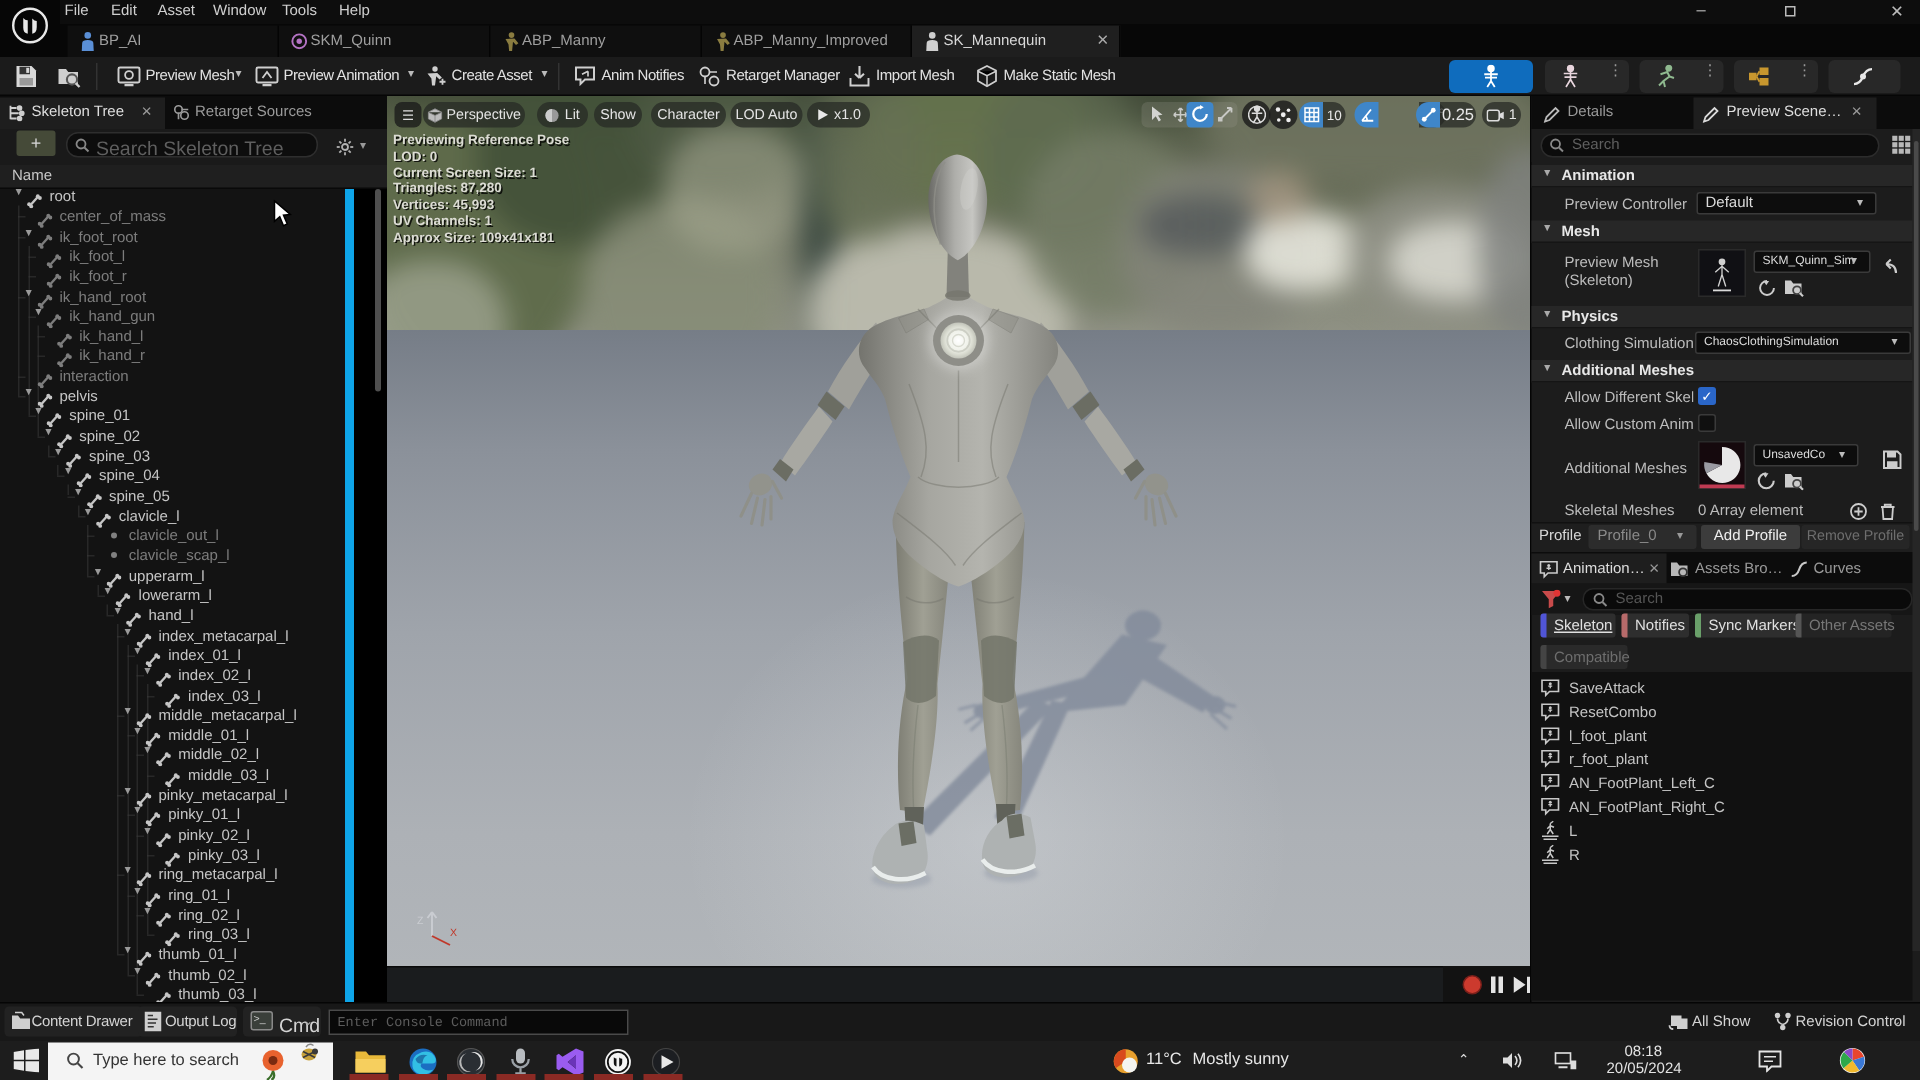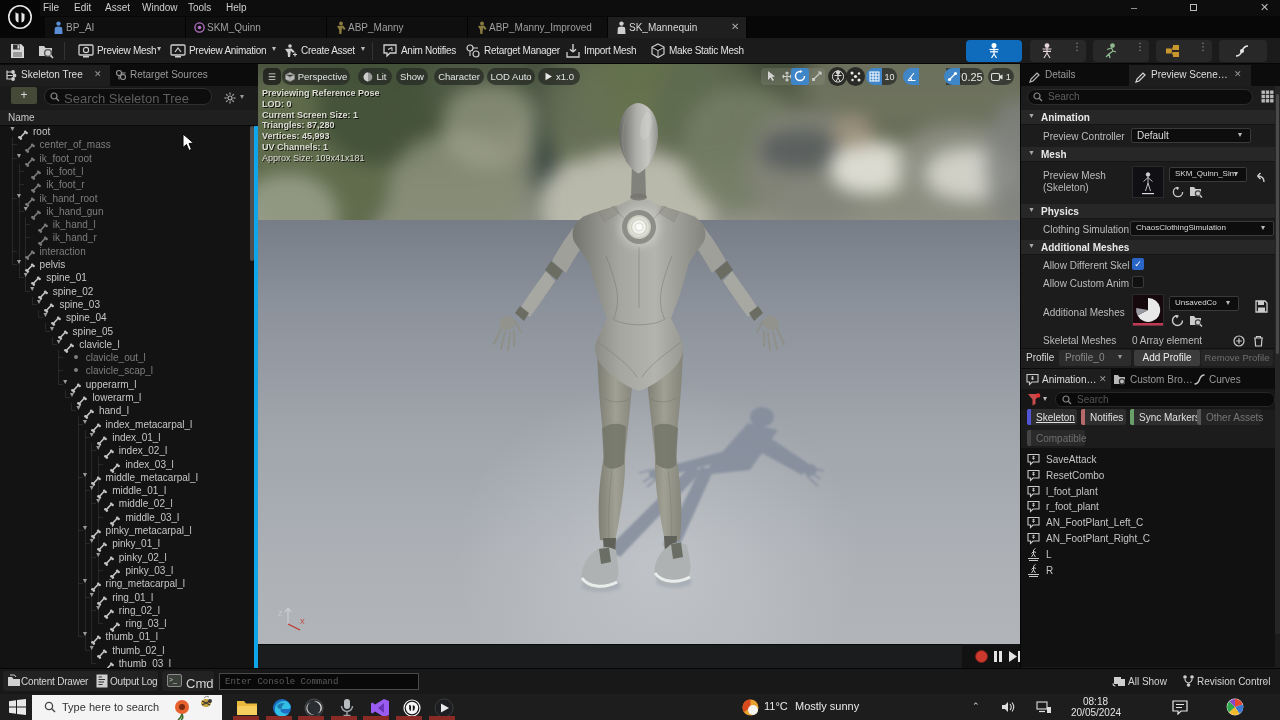--- a/index.html
+++ b/index.html
@@ -291,21 +291,21 @@
 <path d="M630 108 C622 120 620 143 627 163" stroke="#8e8e88" stroke-width="1" fill="none" opacity="0.8"></path>
 <ellipse cx="646" cy="126" rx="5.5" ry="14" fill="#d8d8d2" opacity="0.32" transform="rotate(10 646 126)"></ellipse>
 
 </svg>
 <div class="txt" style="left:4px;top:24.0px;font-size:9px;font-weight:bold;color:#dcdcd4;text-shadow:1px 1px 0 rgba(0,0,0,.8);">Previewing Reference Pose</div>
 <div class="txt" style="left:4px;top:34.8px;font-size:9px;font-weight:bold;color:#dcdcd4;text-shadow:1px 1px 0 rgba(0,0,0,.8);">LOD: 0</div>
 <div class="txt" style="left:4px;top:45.6px;font-size:9px;font-weight:bold;color:#dcdcd4;text-shadow:1px 1px 0 rgba(0,0,0,.8);">Current Screen Size: 1</div>
 <div class="txt" style="left:4px;top:56.400000000000006px;font-size:9px;font-weight:bold;color:#dcdcd4;text-shadow:1px 1px 0 rgba(0,0,0,.8);">Triangles: 87,280</div>
 <div class="txt" style="left:4px;top:67.2px;font-size:9px;font-weight:bold;color:#dcdcd4;text-shadow:1px 1px 0 rgba(0,0,0,.8);">Vertices: 45,993</div>
 <div class="txt" style="left:4px;top:78.0px;font-size:9px;font-weight:bold;color:#dcdcd4;text-shadow:1px 1px 0 rgba(0,0,0,.8);">UV Channels: 1</div>
-<div class="txt" style="left:4px;top:88.80000000000001px;font-size:9px;font-weight:normal;color:#dcdcd4;text-shadow:1px 1px 0 rgba(0,0,0,.8);">Approx Size: 109x41x181</div>
+<div class="txt" style="left:4px;top:88.80000000000001px;font-size:9px;font-weight:bold;color:#dcdcd4;text-shadow:1px 1px 0 rgba(0,0,0,.8);">Approx Size: 109x41x181</div>
 <div class="ab" style="left:5px;top:4px;width:18px;height:17px;background:rgba(26,26,26,.78);border-radius:5px;color:#ddd;font-size:9px;display:flex;align-items:center;justify-content:center;">☰</div>
 <div class="ab" style="left:24px;top:4px;width:68px;height:17px;background:rgba(38,40,36,.72);border-radius:9px;display:flex;align-items:center;justify-content:center;gap:3px;color:#e4e4e4;font-size:9.5px;"><svg width="10" height="10" viewBox="0 0 10 10">
         <path d="M5 0.5 L9.5 2.8 L9.5 7.2 L5 9.5 L0.5 7.2 L0.5 2.8 Z M0.5 2.8 L5 5 L9.5 2.8 M5 5 L5 9.5" fill="#bbb" stroke="#888" stroke-width="0.6"></path>
       </svg>Perspective</div>
 <div class="ab" style="left:100px;top:4px;width:34px;height:17px;background:rgba(38,40,36,.72);border-radius:9px;display:flex;align-items:center;justify-content:center;gap:3px;color:#e4e4e4;font-size:9.5px;"><svg width="10" height="10" viewBox="0 0 10 10">
         <circle cx="5" cy="5" r="4.4" fill="#999"></circle>
         <path d="M5 0.6 A4.4 4.4 0 0 0 5 9.4 Z" fill="#ccc"></path>
       </svg>Lit</div>
 <div class="ab" style="left:138px;top:4px;width:32px;height:17px;background:rgba(38,40,36,.72);border-radius:9px;display:flex;align-items:center;justify-content:center;gap:3px;color:#e4e4e4;font-size:9.5px;">Show</div>
 <div class="ab" style="left:176px;top:4px;width:50px;height:17px;background:rgba(38,40,36,.72);border-radius:9px;display:flex;align-items:center;justify-content:center;gap:3px;color:#e4e4e4;font-size:9.5px;">Character</div>
@@ -383,21 +383,21 @@
 <div class="ab" style="left:0;top:580px;width:762px;height:24px;background:#1a1c1e;border-top:1px solid #0a0a0a;"></div>
 <div class="ab" style="left:704px;top:580px;width:58px;height:24px;background:#121212;"></div>
 <div class="ab" style="left:717px;top:586px;width:13px;height:13px;border-radius:50%;border:1.5px solid #7a1f1a;background:#cc3a2e;"></div>
 <div class="ab" style="left:736px;top:587px;width:3px;height:11px;background:#e4e4e4;"></div>
 <div class="ab" style="left:741px;top:587px;width:3px;height:11px;background:#e4e4e4;"></div>
 <svg class="ab" style="left:751px;top:587px" width="12" height="11" viewBox="0 0 12 11">
       <path d="M0 0 L8 5.5 L0 11 Z" fill="#e4e4e4"></path>
       <rect x="9" y="0" width="2.5" height="11" fill="#e4e4e4"></rect>
     </svg>
 </div>
-<div class="ab" style="left:0;top:64px;width:258px;height:604px;background:#131313;border-right:4px solid #0ea5e9;">
+<div class="ab" style="left:0;top:64px;width:236px;height:604px;background:#131313;border-right:6px solid #0ea5e9;">
 <div class="ab" style="left:0;top:0;width:258px;height:22px;background:#0c0c0c;"></div>
 <div class="ab" style="left:0;top:1px;width:110px;height:21px;background:#1e1e1e;"></div>
 <svg class="ab" style="left:5px;top:5px" width="12" height="12" viewBox="0 0 12 12">
       <g stroke="#cfcfcf" stroke-width="1.2" fill="none">
         <path d="M2 1.5 L2 10.5 M2 3 L6 3 M2 6.5 L7.5 6.5 M2 10 L6 10"></path>
         <circle cx="8" cy="3" r="1.3" fill="#cfcfcf"></circle>
         <circle cx="9.5" cy="6.5" r="1.3" fill="#cfcfcf"></circle>
         <circle cx="8" cy="10" r="1.3" fill="#cfcfcf"></circle>
       </g>
     </svg>
@@ -968,21 +968,21 @@
       <path d="M1 1.5 L12 1.5 L12 9 L6 9 L3.5 11.5 L3.5 9 L1 9 Z" fill="none" stroke="#ccc" stroke-width="1.1"></path>
       <circle cx="6.5" cy="4" r="1" fill="#ccc"></circle>
       <path d="M6.5 5 L6.5 7 M5 5.8 L8 5.8" stroke="#ccc" stroke-width="0.9"></path>
     </svg>
 <div class="txt" style="left:21px;top:310px;font-size:10px;color:#dedede;">Animation…</div>
 <div class="txt" style="left:78px;top:310px;font-size:9px;color:#999;">✕</div>
 <svg class="ab" style="left:92px;top:309px" width="14" height="13" viewBox="0 0 14 13">
       <path d="M1 2 L5 2 L6.5 4 L12 4 L12 11 L1 11 Z" fill="#b8b8b8"></path>
       <circle cx="9" cy="8.5" r="2.6" fill="none" stroke="#333" stroke-width="1.2"></circle>
     </svg>
-<div class="txt" style="left:109px;top:310px;font-size:10px;color:#9a9a9a;">Custom Bro…</div>
+<div class="txt" style="left:109px;top:310px;font-size:10px;color:#9a9a9a;">Assets Bro…</div>
 <svg class="ab" style="left:172px;top:309px" width="13" height="13" viewBox="0 0 13 13">
       <path d="M1.5 11 Q5 11 6.5 6.5 Q8 2 11.5 2" fill="none" stroke="#c8c8c8" stroke-width="1.4"></path>
     </svg>
 <div class="txt" style="left:188px;top:310px;font-size:10px;color:#9a9a9a;">Curves</div>
 <div class="ab" style="left:0;top:325px;width:260px;height:21px;background:#161616;"></div>
 <svg class="ab" style="left:6px;top:329px" width="14" height="13" viewBox="0 0 14 13">
       <path d="M1 1 L13 1 L8.5 6.5 L8.5 11 L5.5 12.5 L5.5 6.5 Z" fill="#c84b4b"></path>
       <circle cx="11" cy="2.5" r="2.3" fill="#e03535"></circle>
     </svg>
 <div class="txt" style="left:22px;top:330px;font-size:8px;color:#bbb;">▾</div>

